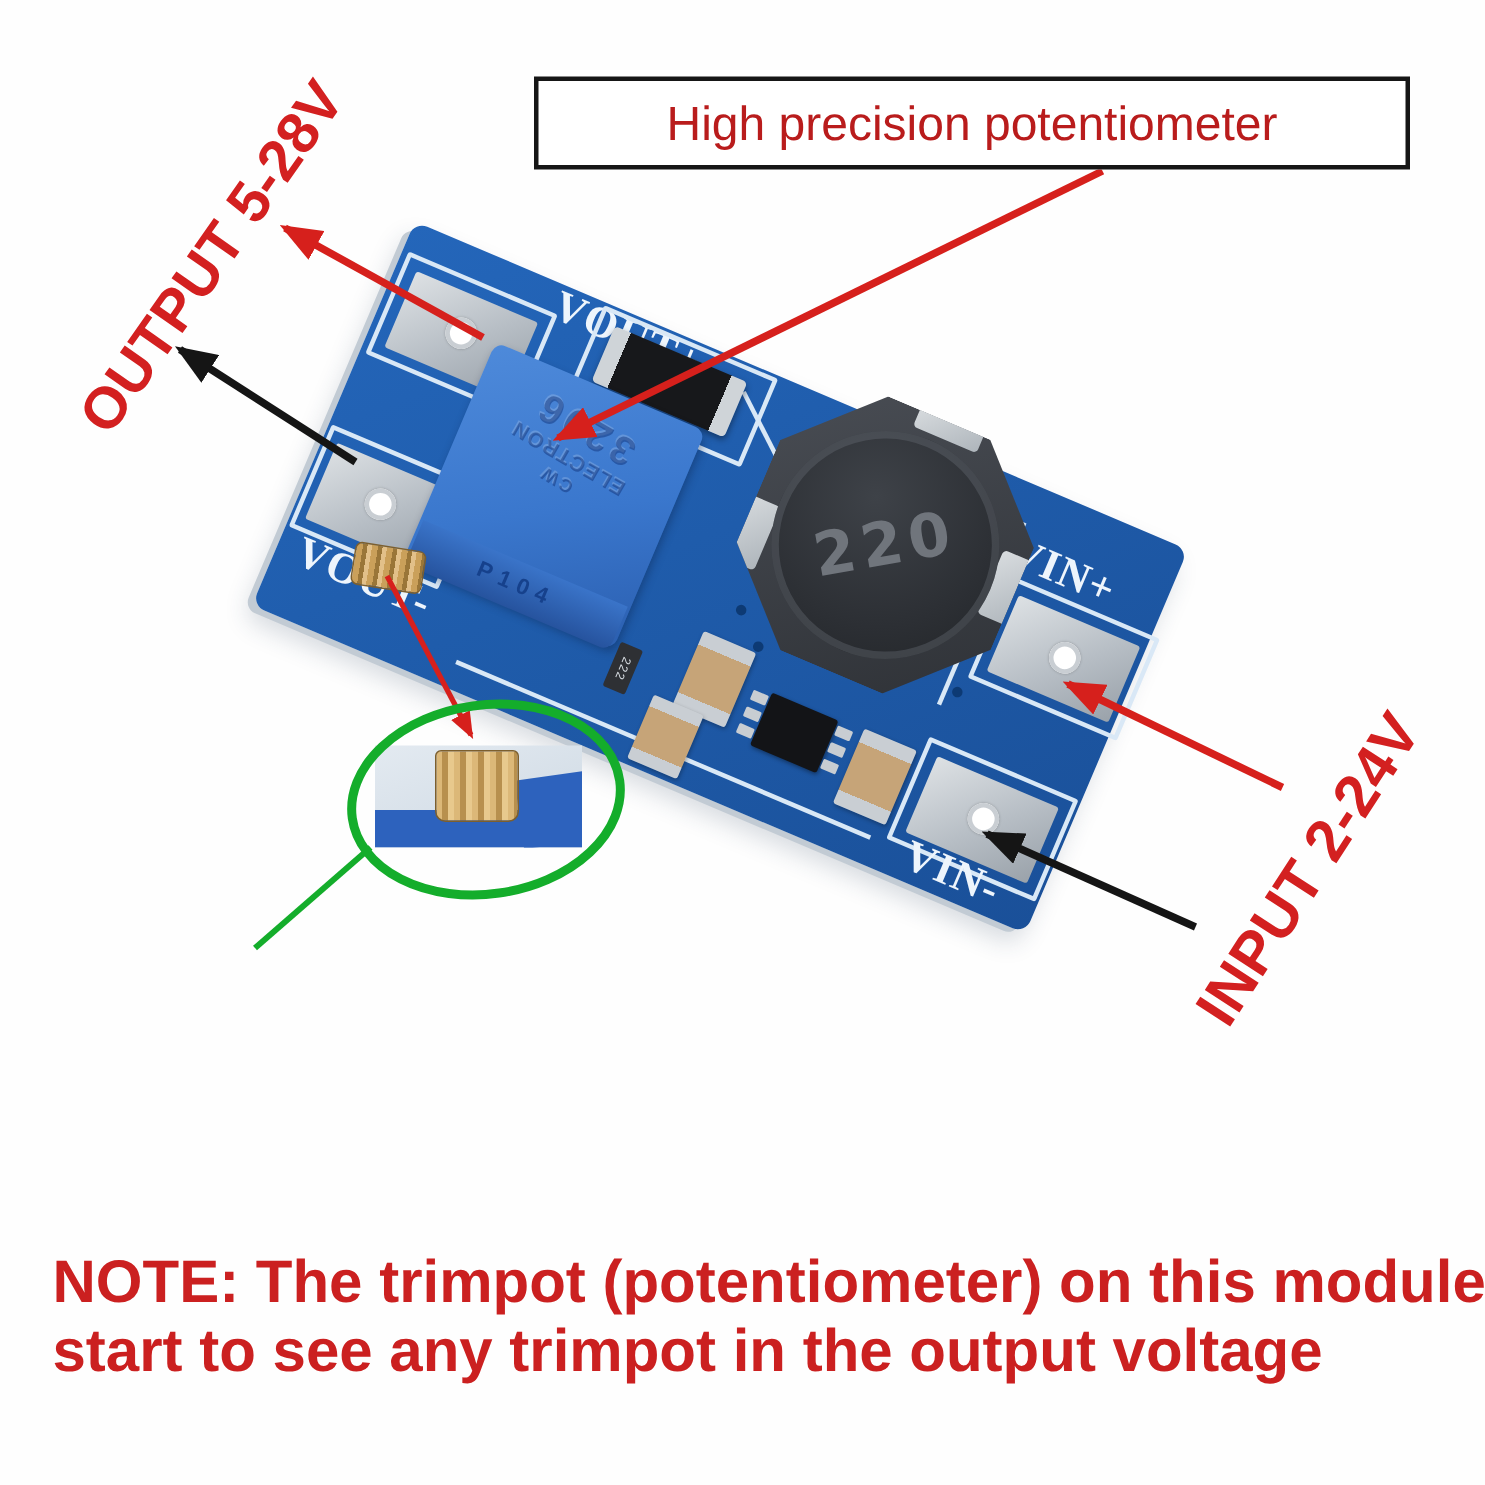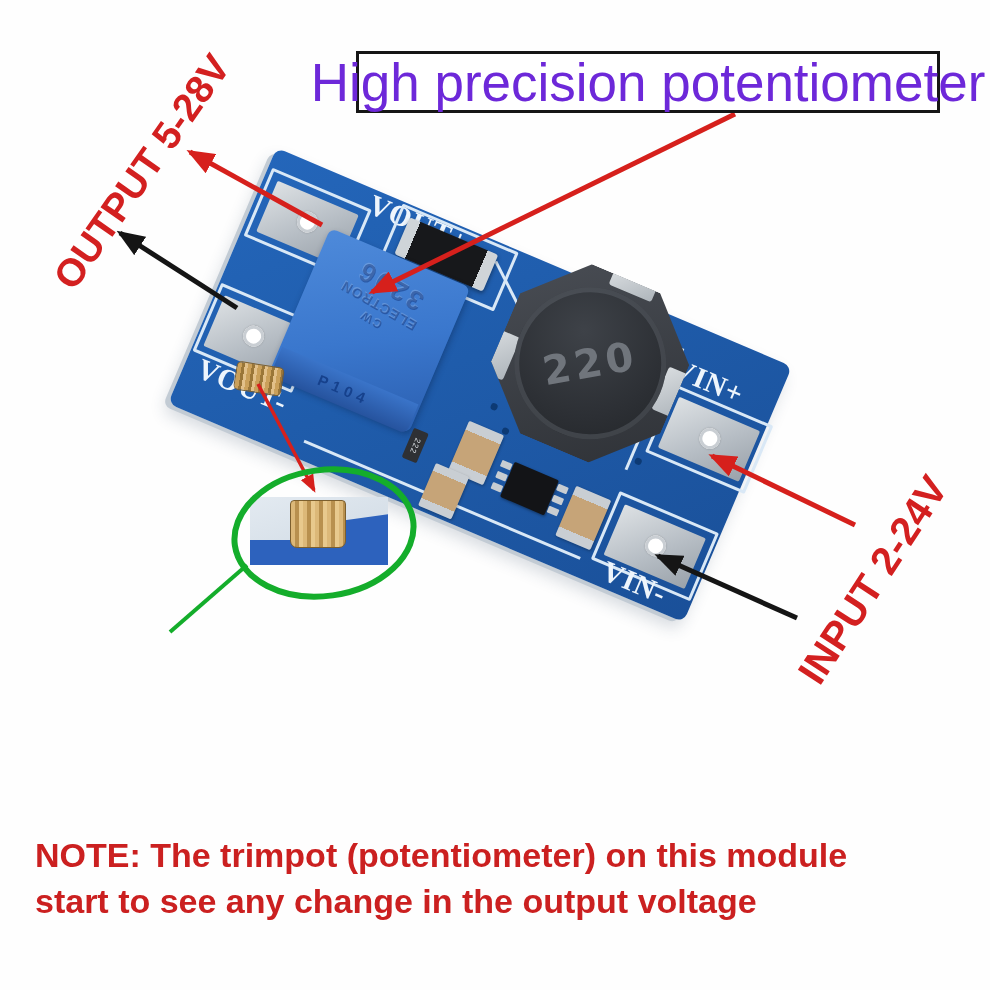--- a/index.html
+++ b/index.html
@@ -79,29 +79,29 @@
   .inset-body2{position:absolute;right:-6px;top:20px;width:48px;height:46px;background:#2d62bd;
                transform:rotate(-8deg);}
 
   
   .overlay{position:absolute;left:0;top:0;z-index:3;pointer-events:none;}
 
   
   .title-box{position:absolute;left:356px;top:51px;width:584px;height:62px;z-index:4;
              background:#ffffff;border:3px solid #161616;box-sizing:border-box;
              display:flex;align-items:center;justify-content:center;
-             font-size:53px;color:#6d28d9;white-space:nowrap;}
+             font-size:32px;color:#b91c1c;white-space:nowrap;}
   .rot-label{position:absolute;z-index:4;color:#d32020;font-weight:700;white-space:nowrap;}
   .output-label{left:142px;top:172px;font-size:39px;
                 transform:translate(-50%,-50%) rotate(-55deg);}
   .input-label{left:873px;top:580px;font-size:40px;
                transform:translate(-50%,-50%) rotate(-57deg);}
   .turn-note{position:absolute;left:18px;top:624px;z-index:4;font-size:28px;font-weight:700;
              color:#c82121;white-space:nowrap;}
-  .bottom-note{position:absolute;left:35px;top:832px;z-index:4;font-size:34px;font-weight:700;
+  .bottom-note{position:absolute;left:35px;top:832px;z-index:4;font-size:40px;font-weight:700;
                color:#cb2020;line-height:46px;white-space:nowrap;}
 </style>
 </head>
 <body>
 
 <div id="stage">
 
   <div class="board-wrap">
     <div class="board">
 
@@ -213,16 +213,16 @@
   <div class="title-box">
     <span>High precision potentiometer</span>
   </div>
 
   <div class="rot-label output-label">OUTPUT 5-28V</div>
   <div class="rot-label input-label">INPUT 2-24V</div>
 
 
   <div class="bottom-note">
     <div>NOTE: The trimpot (potentiometer) on this module</div>
-    <div>start to see any change in the output voltage</div>
+    <div>start to see any trimpot in the output voltage</div>
   </div>
 
 </div>
 
 </body></html>

